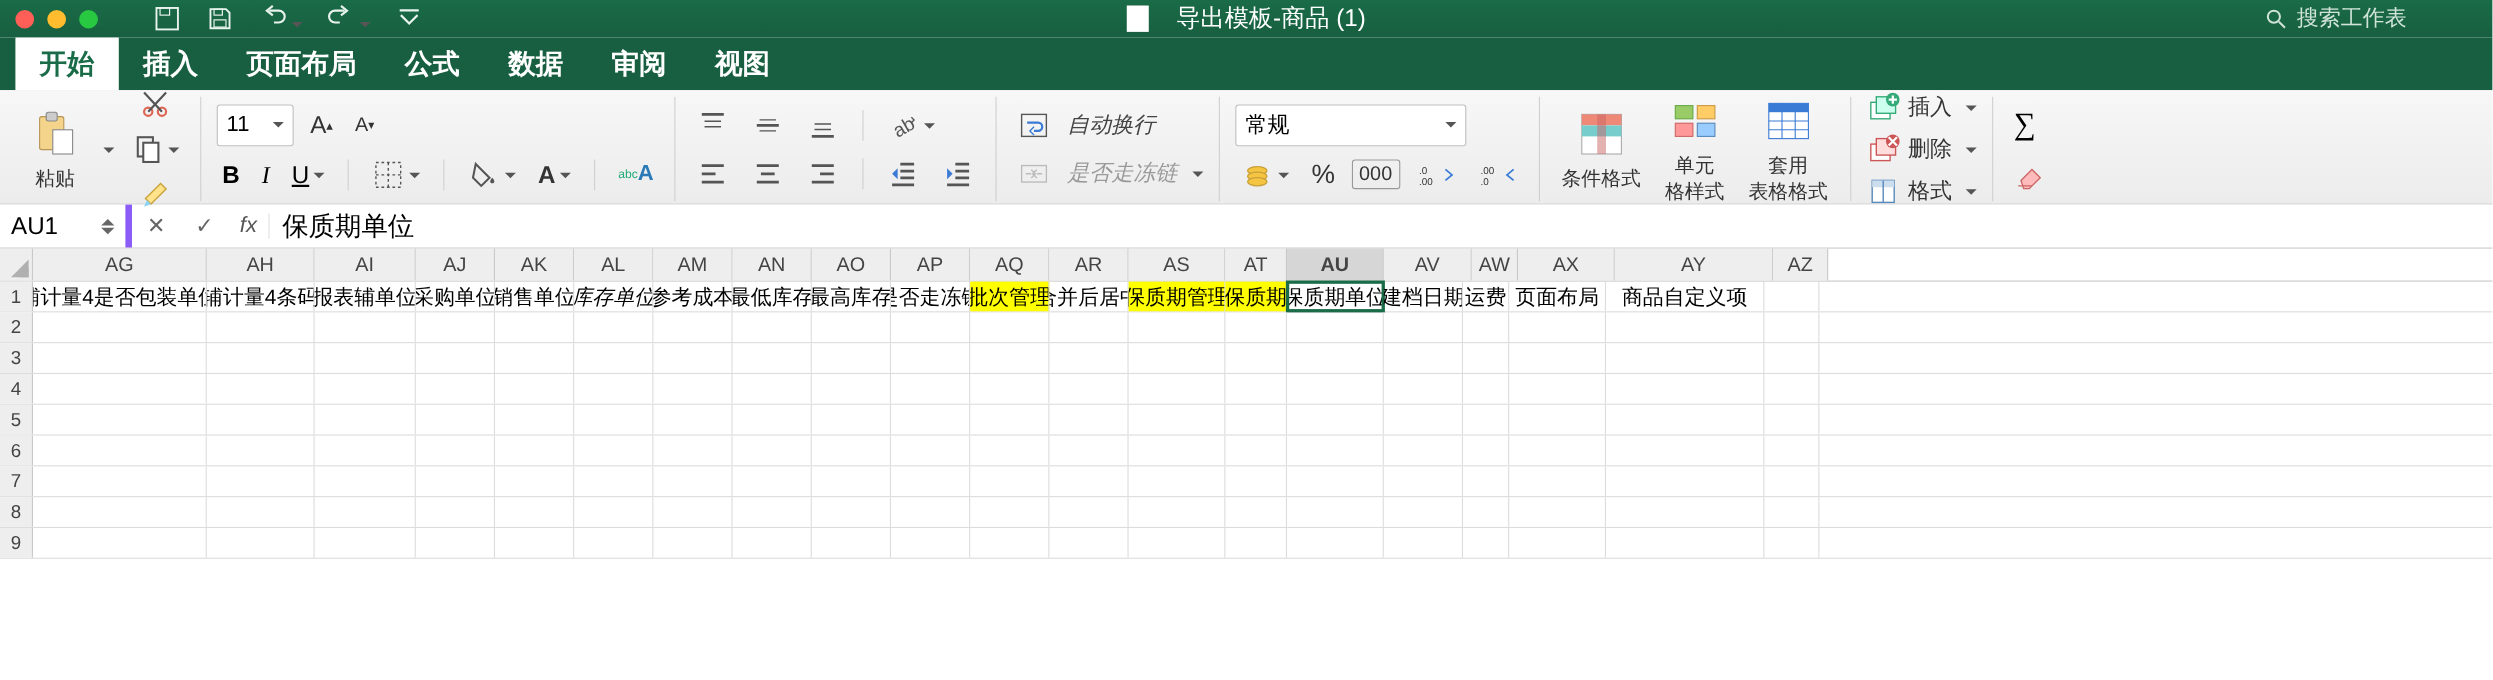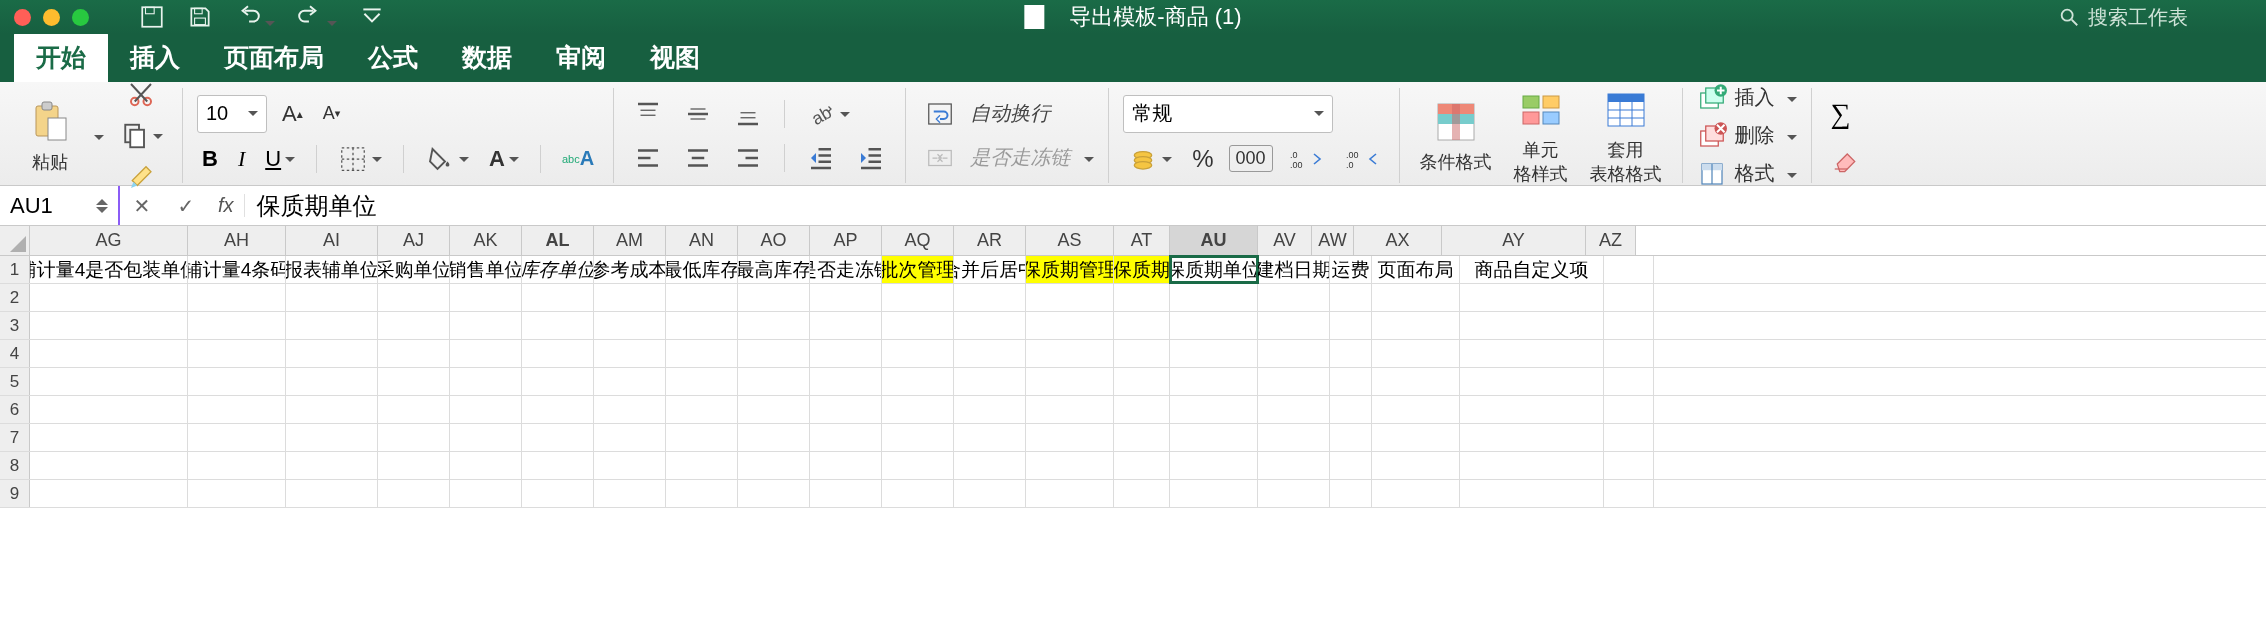--- a/index.html
+++ b/index.html
@@ -39,21 +39,21 @@
   .ic24{width:30px;height:30px;}
   .ic40{width:48px;height:48px;}
   .smallstack{display:flex;flex-direction:column;gap:6px;}
   .pillA{width:36px;height:22px;}
   .wraptxt{color:#444;font-size:20px;font-style:italic;}
   .dim{color:#9a9a9a;}
   .cellsrow{display:flex;align-items:center;gap:8px;font-size:20px;color:#333;}
 
   
   .fbar { height:40px; border-bottom:1px solid #c9c9c9; display:flex; align-items:center; background:#fff; }
-  .namebox { width:120px; border-right:2px solid #8b5cf6; height:100%; display:flex; align-items:center; padding:0 10px; font-size:22px; position:relative; }
+  .namebox { width:120px; border-right:6px solid #8b5cf6; height:100%; display:flex; align-items:center; padding:0 10px; font-size:22px; position:relative; }
   .namebox .spin{display:flex;flex-direction:column;margin-left:auto;}
   .namebox .spin span{width:0;height:0;border:6px solid transparent;}
   .namebox .spin .up{border-bottom-color:#666;margin-bottom:2px;}
   .namebox .spin .dn{border-top-color:#666;}
   .fbar .fxbtn{width:44px;text-align:center;color:#666;font-size:20px;}
   .fbar .fxlabel{font-style:italic;color:#555;padding:0 10px;border-right:1px solid #e0e0e0;font-size:20px;}
   .fbar .formula{flex:1;padding:0 12px;font-size:24px;}
 
   
   .gridwrap{position:relative;}
@@ -165,21 +165,21 @@
             <path d="M5 14l4 4L20 7l-4-4L5 14z" fill="#ffe28a" stroke="#c9a13a"></path>
             <path d="M4 20l2-5 3 3-5 2z" fill="#8bd3f0"></path>
           </svg>
         </span>
     </div>
   </div>
 
   <div class="group" style="min-width:400px">
     <div class="row">
       <div class="combo" style="width:70px">
-          <span class="val">10</span>
+          <span class="val">11</span>
           <span class="arr"></span>
         </div>
       <span class="btn" style="font-size:22px;color:#333">A<span style="font-size:12px">▴</span></span>
       <span class="btn" style="font-size:18px;color:#333">A<span style="font-size:11px">▾</span></span>
     </div>
     <div class="row">
       <span class="btn" style="font-weight:700;font-size:22px">B</span>
       <span class="btn" style="font-style:italic;font-size:22px;font-family:serif">I</span>
       <span class="btn dd" style="text-decoration:underline;font-size:22px">U</span>
       <div class="sep"></div>
@@ -439,31 +439,31 @@
 </div>
 
 <div class="gridwrap">
   <div class="colhdrs" id="colhdrs">
     <div class="corner"></div>
   <div class="colh" style="width: 158px;">AG</div>
       <div class="colh" style="width: 98px;">AH</div>
       <div class="colh" style="width: 92px;">AI</div>
       <div class="colh" style="width: 72px;">AJ</div>
       <div class="colh" style="width: 72px;">AK</div>
-      <div class="colh" style="width: 72px; font-weight: bold;">AL</div>
+      <div class="colh" style="width: 72px;">AL</div>
       <div class="colh" style="width: 72px;">AM</div>
       <div class="colh" style="width: 72px;">AN</div>
       <div class="colh" style="width: 72px;">AO</div>
       <div class="colh" style="width: 72px;">AP</div>
       <div class="colh" style="width: 72px;">AQ</div>
       <div class="colh" style="width: 72px;">AR</div>
       <div class="colh" style="width: 88px;">AS</div>
       <div class="colh" style="width: 56px;">AT</div>
       <div class="colh sel" style="width: 88px;">AU</div>
-      <div class="colh" style="width: 54px; text-align: right;">AV</div>
+      <div class="colh" style="width: 80px; text-align: right;">AV</div>
       <div class="colh" style="width: 42px;">AW</div>
       <div class="colh" style="width: 88px;">AX</div>
       <div class="colh" style="width: 144px;">AY</div>
       <div class="colh" style="width: 50px;">AZ</div>
     </div>
   <div class="rows" id="rows">
       <div class="gridrow">
         <div class="rowh">1</div>
         <div class="cell" style="width: 158px;">辅计量4是否包装单位</div>
         <div class="cell" style="width: 98px;">辅计量4条码</div>

